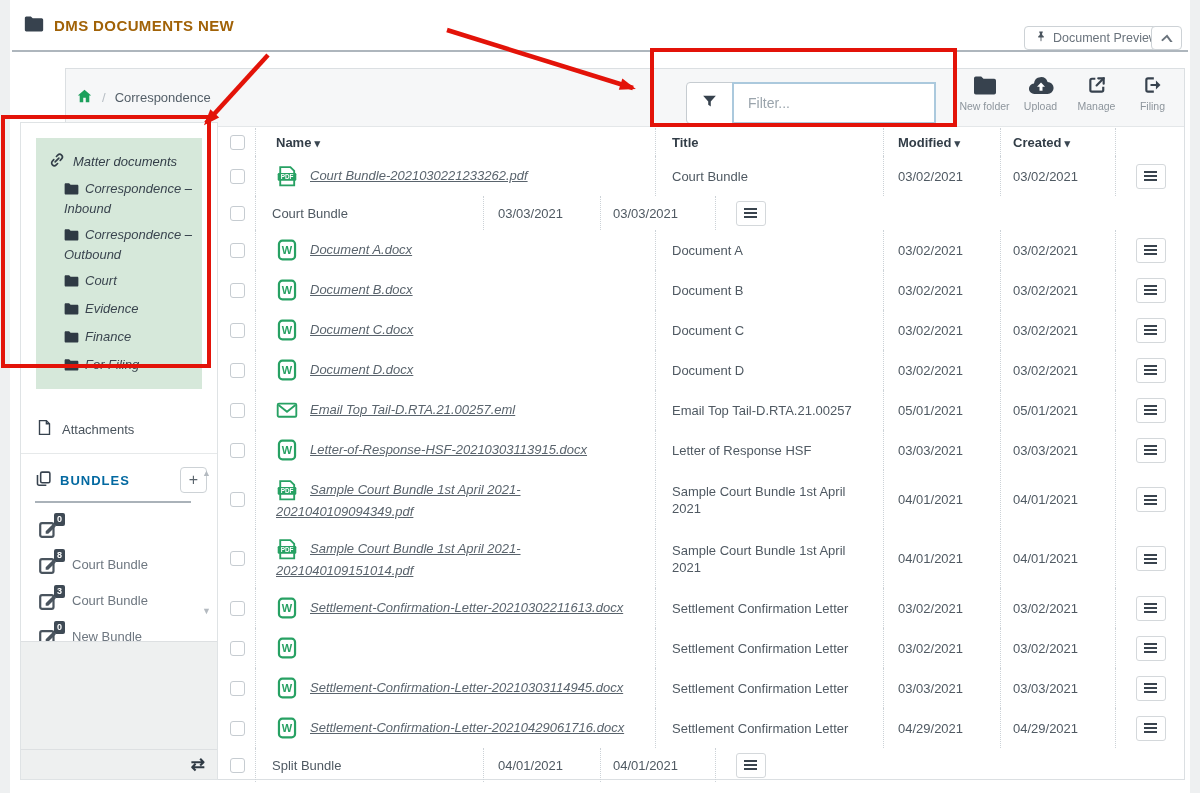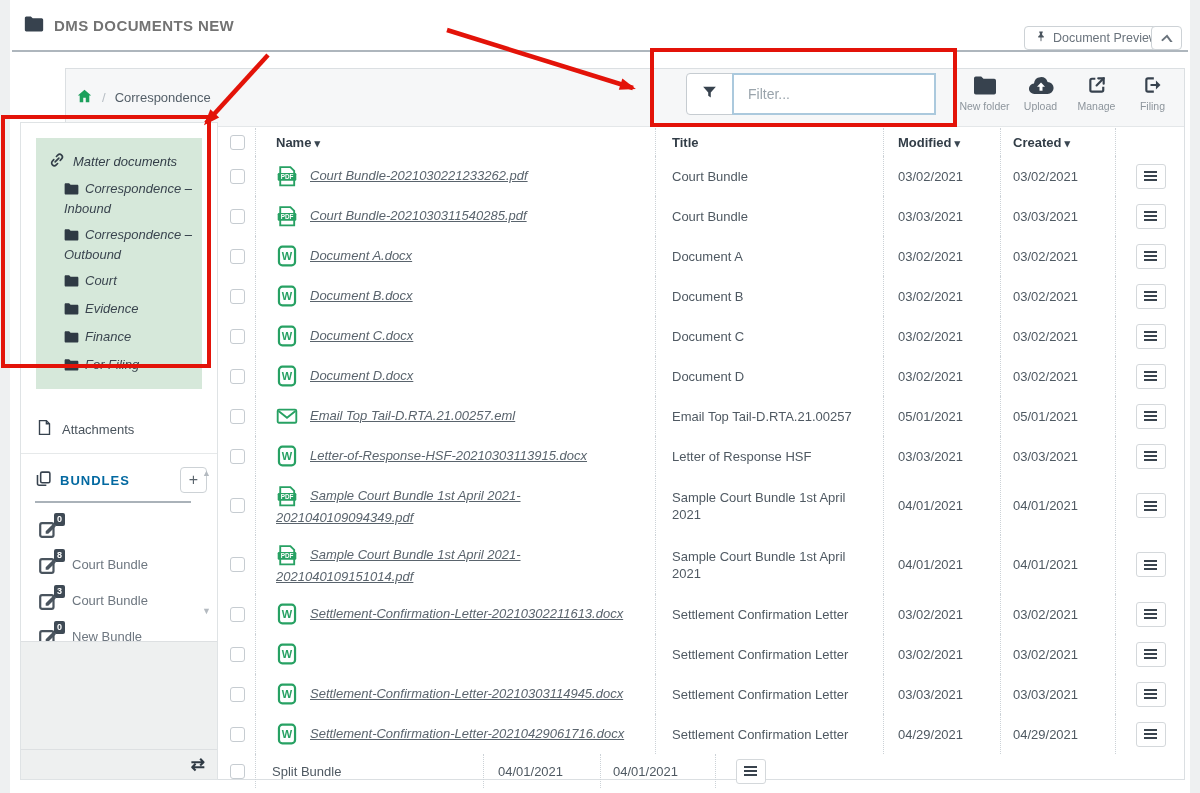--- a/index.html
+++ b/index.html
@@ -4,36 +4,36 @@
 <style>
   * { margin:0; padding:0; box-sizing:border-box; }
   html,body { width:1200px; height:793px; }
   #app { position:relative; width:1200px; height:793px; background:#eef0f1;
          font-family:"Liberation Sans", sans-serif; overflow:hidden; color:#3a4651; }
   .surface { position:absolute; left:10px; top:0; width:1180px; height:793px; background:#fff; }
 
   
   .title-bar { position:absolute; left:12px; top:0; width:1176px; height:52px; background:#fff;
                border-bottom:2px solid #aeb6bd; display:flex; align-items:center; padding-left:12px; }
-  .title-bar .ttl { font-size:15px; font-weight:bold; letter-spacing:.4px; color:#737373; margin-left:10px; }
+  .title-bar .ttl { font-size:15px; font-weight:bold; letter-spacing:.4px; color:#a16207; margin-left:10px; }
   .btn { background:#fff; border:1px solid #cdd2d6; border-radius:4px; color:#6a737c; font-size:12.5px;
          display:flex; align-items:center; justify-content:center; cursor:default; }
   .doc-preview-btn { position:absolute; left:1024px; top:26px; height:24px; padding:0 10px; gap:6px; }
   .collapse-btn { position:absolute; left:1151px; top:26px; width:31px; height:24px; }
 
   
   .card { position:absolute; left:65px; top:68px; width:1120px; height:712px; background:#fff;
           border:1px solid #dbdfe2; }
   .strip { position:absolute; left:66px; top:69px; width:1118px; height:58px; background:#f6f7f8;
            border-bottom:1px solid #e4e7e9; }
   .breadcrumb { position:absolute; left:76px; top:88px; display:flex; align-items:center; gap:9px;
                 font-size:13px; color:#545f68; }
   .breadcrumb .sep { color:#b7bec4; }
 
-  .filter-group { position:absolute; left:686px; top:73px; height:42px; display:flex; }
+  .filter-group { position:absolute; left:686px; top:82px; height:42px; display:flex; }
   .funnel-btn { width:47px; height:42px; background:#fff; border:1px solid #c6ccd1;
                 border-radius:4px 0 0 4px; display:flex; align-items:center; justify-content:center; }
   .filter-input { width:204px; height:42px; border:2px solid #abc9dd; margin-left:-1px; padding:0 14px;
                   font-size:14px; color:#4a5560; background:#fff; outline:none;
                   font-family:"Liberation Sans",sans-serif; }
   .filter-input::placeholder { color:#9aa4ac; }
 
   .actions { position:absolute; left:952px; top:72px; width:233px; display:flex; justify-content:center; }
   .action-item { width:56px; display:flex; flex-direction:column; align-items:center; cursor:default; }
   .action-item .aicon { height:26px; display:flex; align-items:center; justify-content:center; }
@@ -230,25 +230,20 @@
             <button class="menu-btn">
               <span class="bars"></span>
             </button>
           </div>
         </div>
 
         <div class="trow">
           <div class="col c0">
             <span class="cb"></span>
           </div>
-          <div class="col c1"><span class="ficon"><svg width="22" height="24" viewBox="0 0 26 26">
-                <path d="M5 2.5h12l4.5 4.5v17H5z" fill="none" stroke="#27a163" stroke-width="2.2"></path>
-                <rect x="2" y="9.5" width="22" height="9" rx="1.5" fill="#27a163"></rect>
-                <text x="13" y="16.6" font-size="7.5" fill="#ffffff" text-anchor="middle" font-weight="bold" font-family="Liberation Sans, sans-serif">PDF</text>
-              </svg></span><a class="fname">Court Bundle-2021030311540285.pdf</a></div>
           <div class="col c2">
             <span class="cell-txt">Court Bundle</span>
           </div>
           <div class="col c3">
             <span class="cell-txt">03/03/2021</span>
           </div>
           <div class="col c4">
             <span class="cell-txt">03/03/2021</span>
           </div>
           <div class="col c5">

